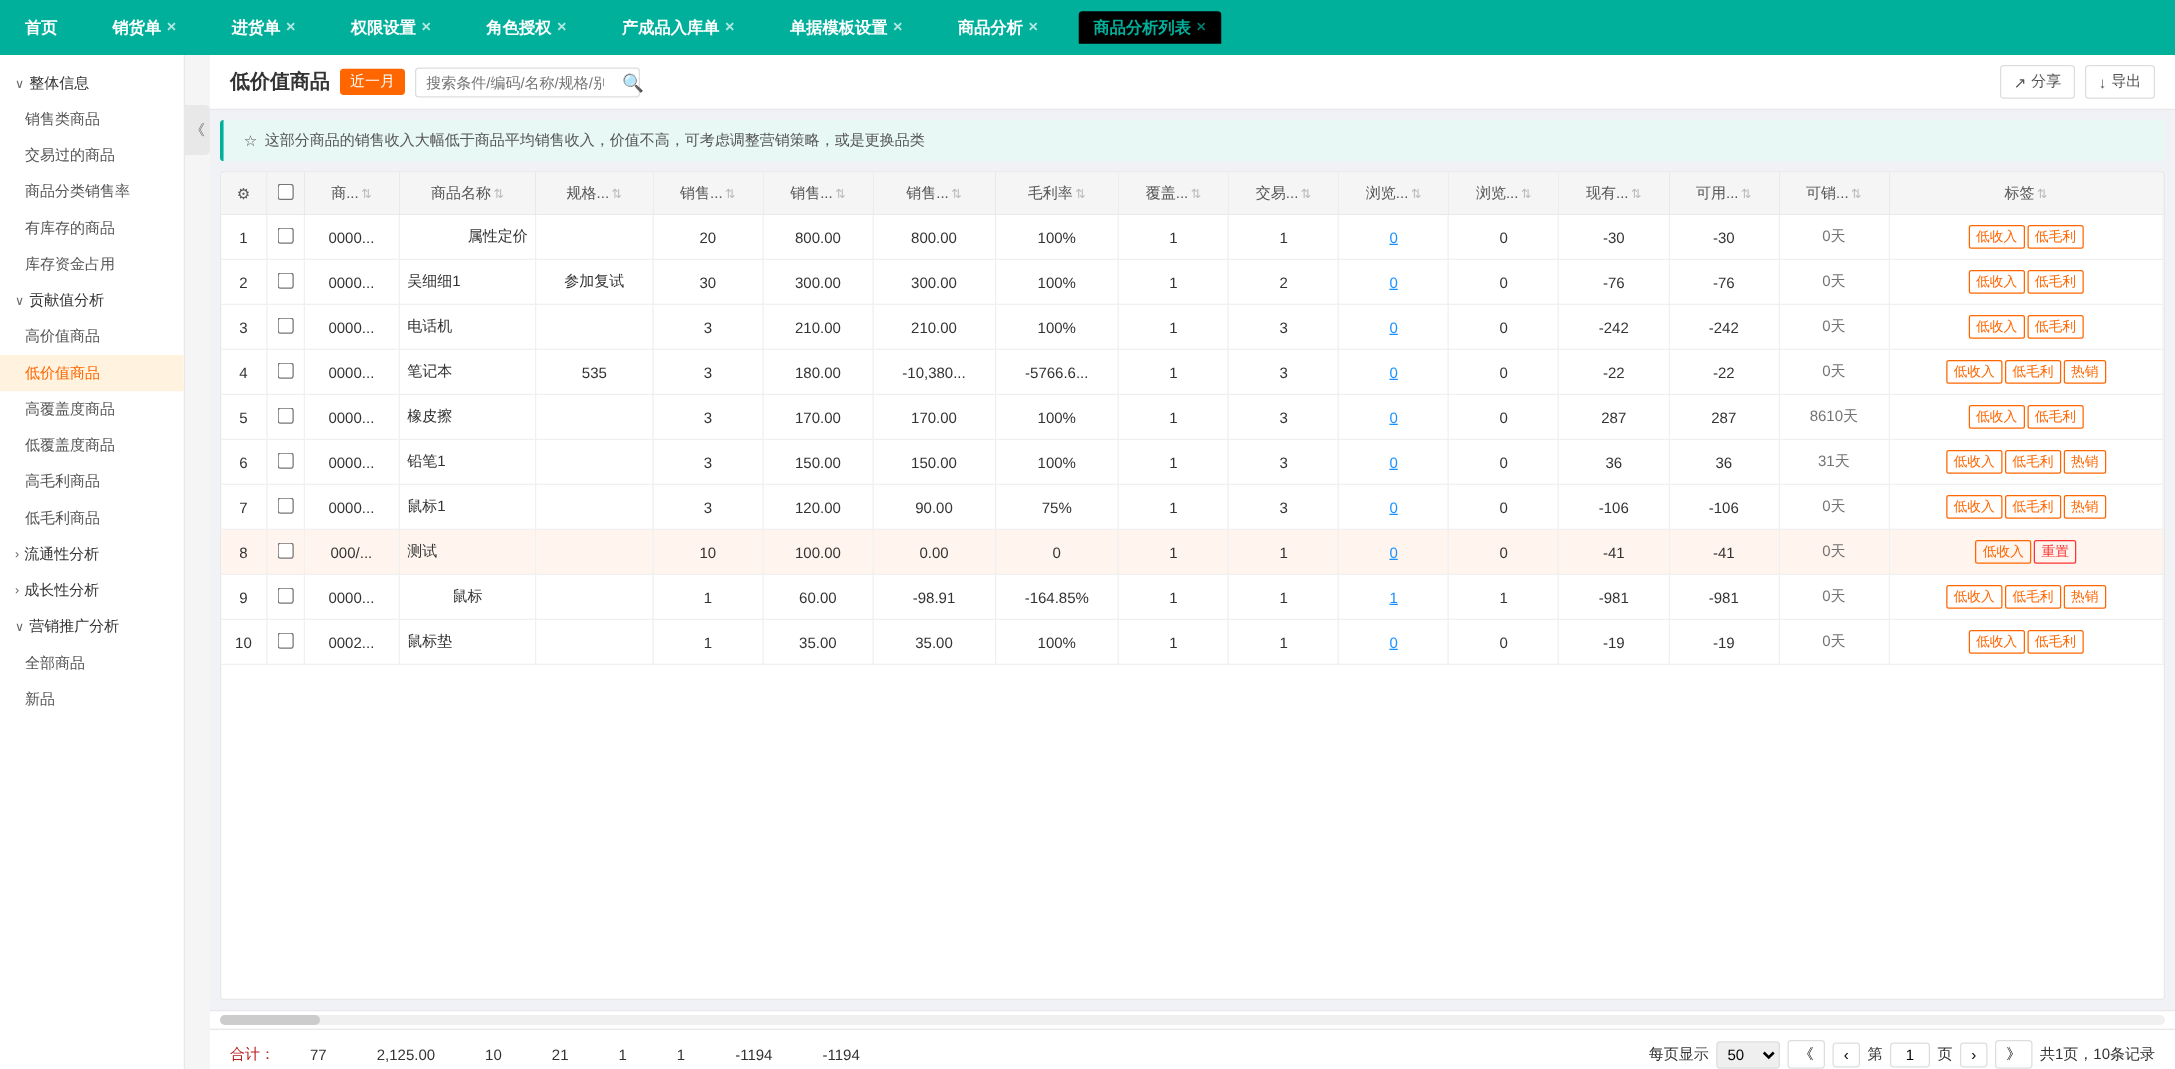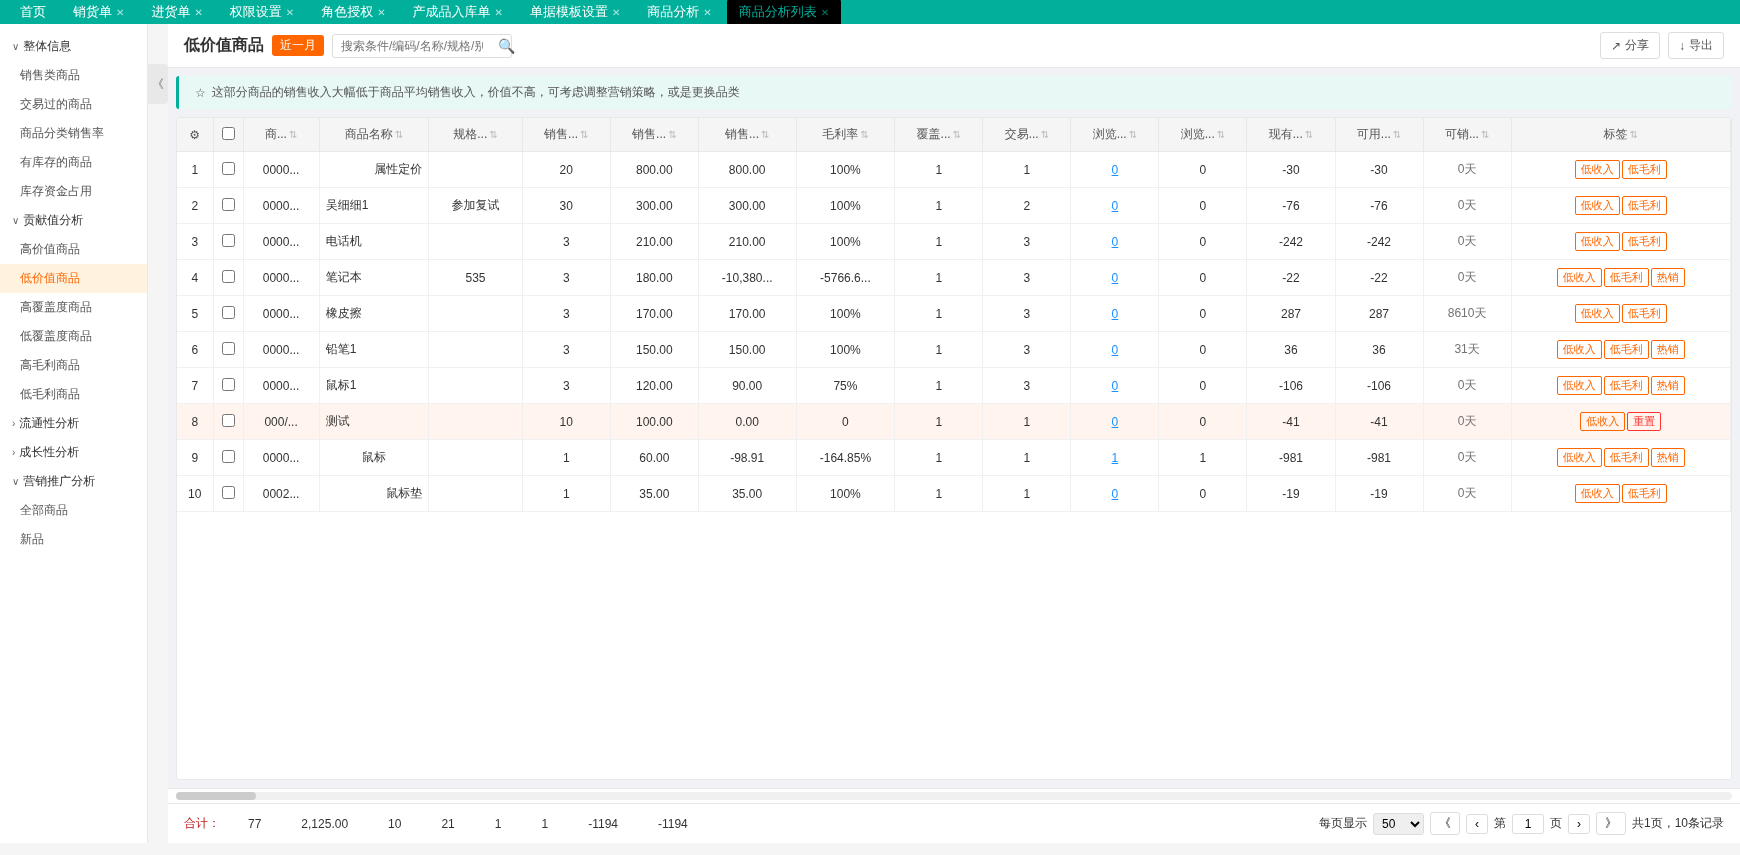--- a/index.html
+++ b/index.html
@@ -3,23 +3,24 @@
   <meta charset="utf-8">
   <style>
     * { box-sizing: border-box; margin: 0; padding: 0; }
     body { font-family: 'Microsoft YaHei', Arial, sans-serif; font-size: 12px; background: #f5f5f5; color: #333; }
 
     
     .top-nav {
       background: #00b09b;
       display: flex;
       align-items: center;
-      height: 24px;
+      height: 44px;
       padding: 0 8px;
-      gap: 3px;
+      gap: 20px;
+      font-weight: bold;
     }
     .nav-item {
       color: #fff;
       padding: 4px 12px;
       cursor: pointer;
       border-radius: 3px 3px 0 0;
       white-space: nowrap;
       font-size: 13px;
       display: flex;
       align-items: center;
@@ -560,21 +561,21 @@
     <td>1</td>
     <td>-981</td>
     <td>-981</td>
     <td class="days-orange">0天</td>
     <td><span class="tag tag-orange">低收入</span><span class="tag tag-orange">低毛利</span><span class="tag tag-orange">热销</span></td>
   </tr>
             <tr>
     <td>10</td>
     <td><input type="checkbox" style=""></td>
     <td>0002...</td>
-    <td style="text-align:right">鼠标垫</td>
+    <td style="text-align:left">鼠标垫</td>
     <td></td>
     <td>1</td>
     <td>35.00</td>
     <td>35.00</td>
     <td>100%</td>
     <td>1</td>
     <td>1</td>
     <td><span class="zero-link">0</span></td>
     <td>0</td>
     <td>-19</td>

